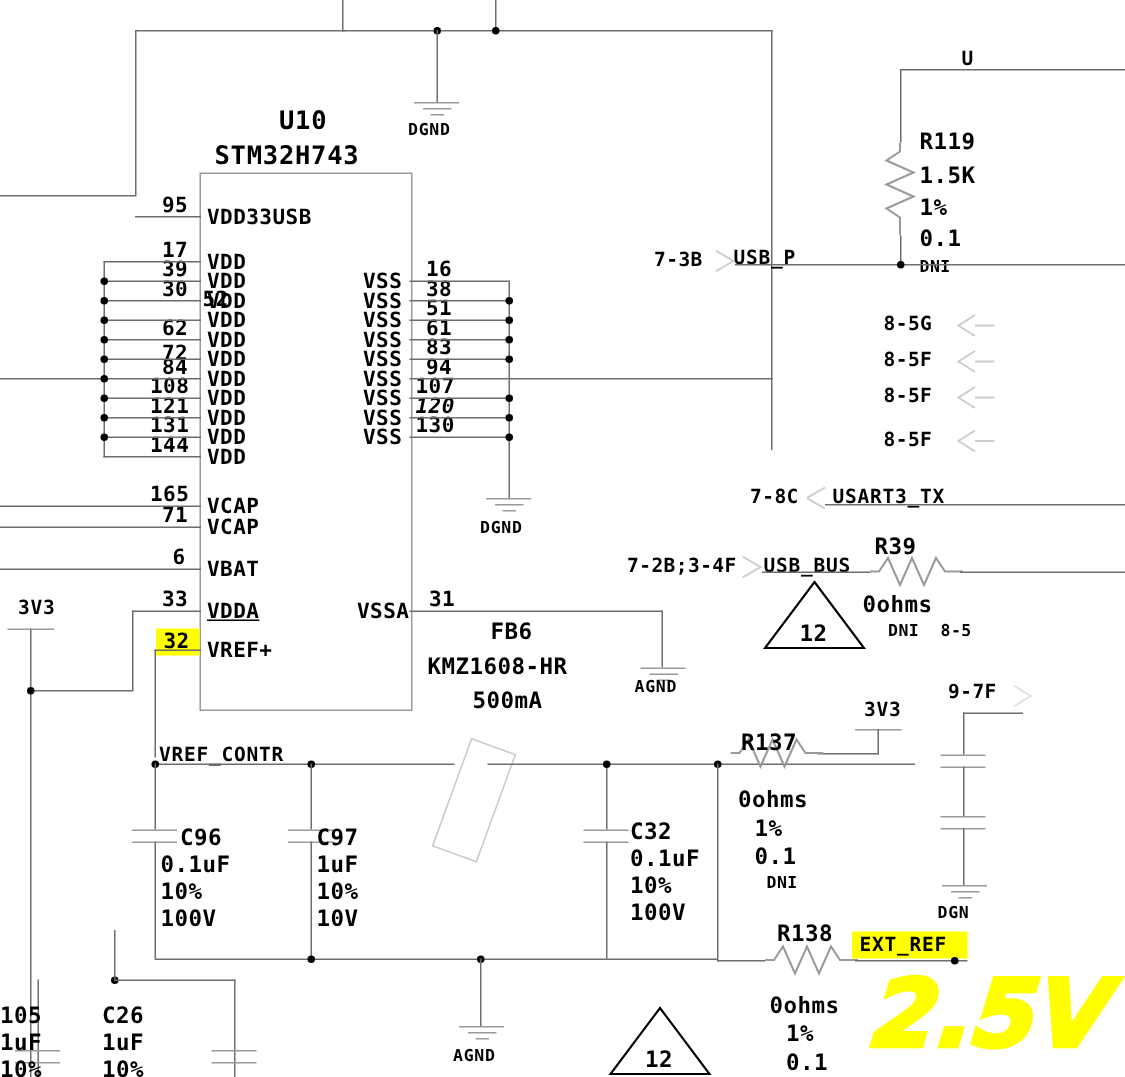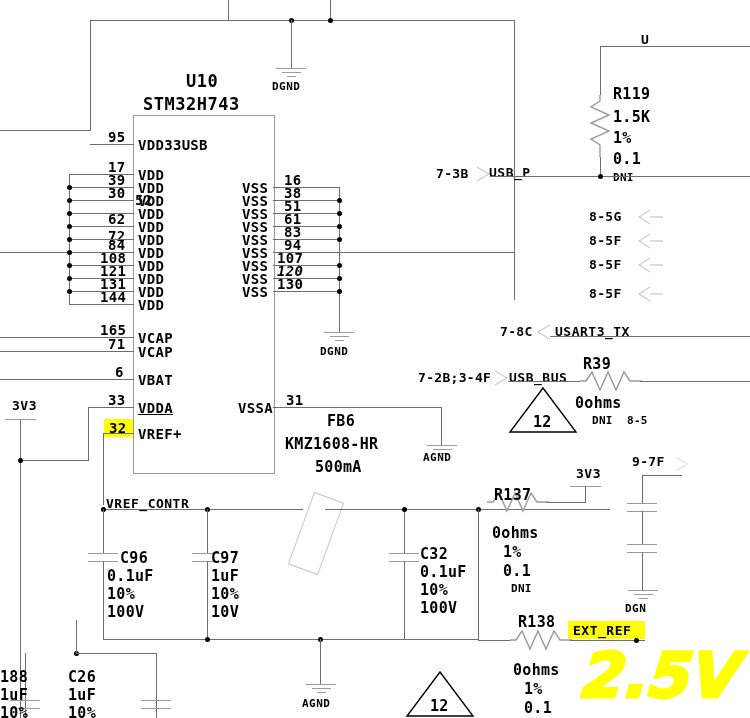--- a/index.html
+++ b/index.html
@@ -336,21 +336,21 @@
   <div class="w wv" style="left:156px; top:653px; height:65px;"></div>
   <div class="w wv" style="left:25px; top:653px; height:65px;"></div>
   <div class="cap" style="left:10px; top:700px; width:30px;">
     <i></i>
       <i></i>
   </div>
   <div class="cap" style="left:141px; top:700px; width:30px;">
     <i></i>
       <i></i>
   </div>
-  <div class="t lbl-val" style="left:0px;  top:670px;">188</div>
+  <div class="t lbl-val" style="left:0px;  top:670px;">105</div>
   <div class="t lbl-val" style="left:0px;  top:688px;">1uF</div>
   <div class="t lbl-val" style="left:0px;  top:706px;">10%</div>
   <div class="t lbl-val" style="left:68px; top:670px;">C26</div>
   <div class="t lbl-val" style="left:68px; top:688px;">1uF</div>
   <div class="t lbl-val" style="left:68px; top:706px;">10%</div>
 
   <div class="w wv" style="left:600px; top:46px; height:49px;"></div>
   <div class="w wh" style="left:600px; top:46px; width:150px;"></div>
   <svg class="res" width="22" height="62" style="left:589px; top:95px;" viewBox="0 0 22 62">
     <polyline points="11,0 11,6 2,12 20,20 2,28 20,36 2,44 11,50 11,62" fill="none" stroke="#9a9a9a" stroke-width="1.4"></polyline>

